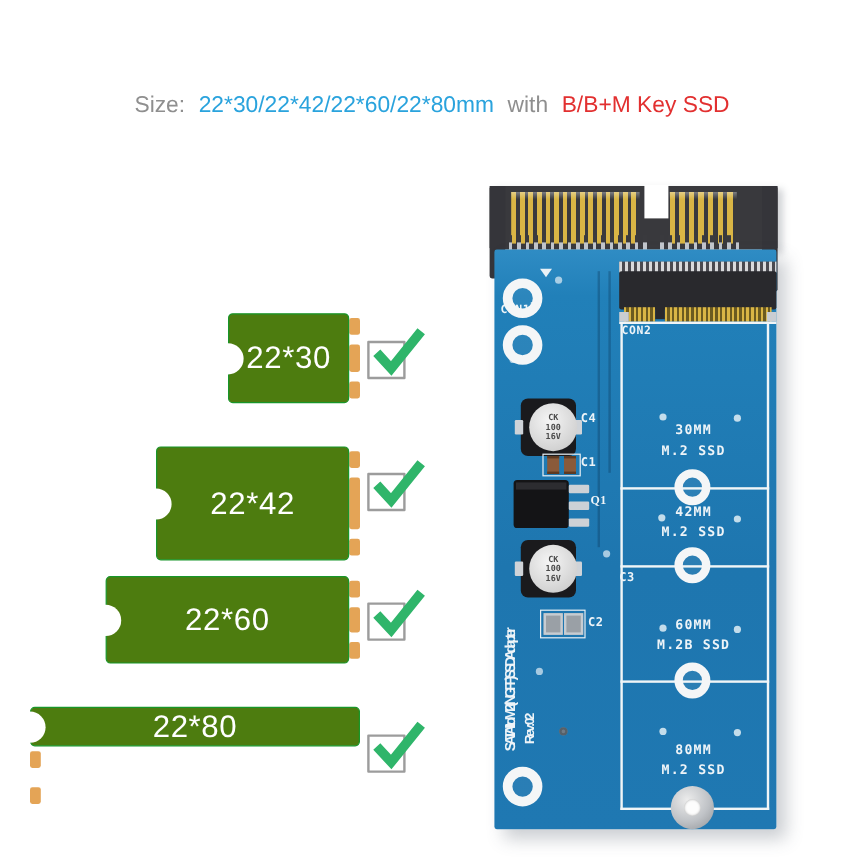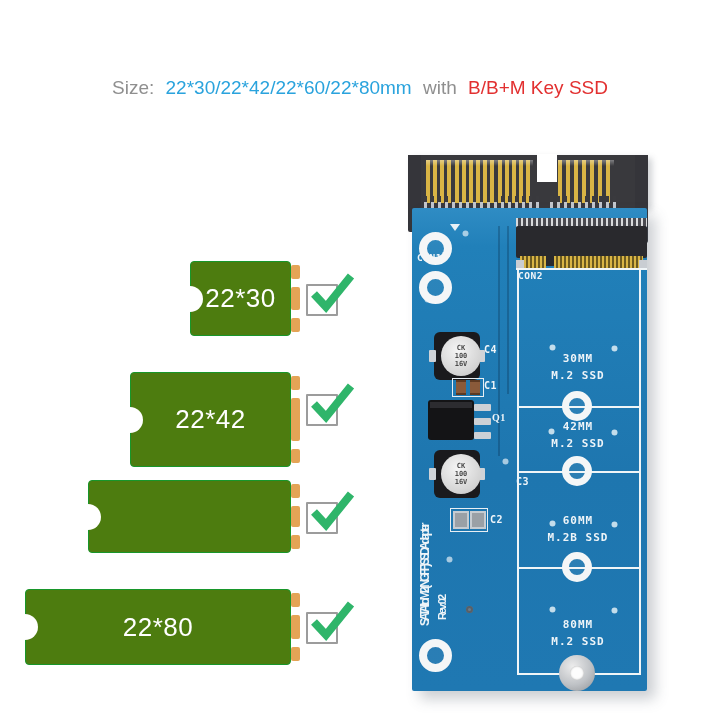--- a/index.html
+++ b/index.html
@@ -191,35 +191,36 @@
     </div>
   </div>
   <div class="checkbox" style="top:394px;">
     <svg width="46" height="42" viewBox="0 0 46 42">
       <path d="M6 23 L18 36 L43 5" stroke="#2fb56a" stroke-width="8" fill="none"></path>
     </svg>
   </div>
 
   <div class="ssd-card" style="left:88px;top:480px;width:212px;height:73px;">
     <div class="card-body">
+      <span class="card-label">22*60</span>
       <div class="notch"></div>
     </div>
     <div class="gold-tab">
       <div class="seg s1"></div>
       <div class="seg s2"></div>
       <div class="seg s3"></div>
     </div>
   </div>
   <div class="checkbox" style="top:502px;">
     <svg width="46" height="42" viewBox="0 0 46 42">
       <path d="M6 23 L18 36 L43 5" stroke="#2fb56a" stroke-width="8" fill="none"></path>
     </svg>
   </div>
 
-  <div class="ssd-card" style="left:25px;top:589px;width:275px;height:76px;">
+  <div class="ssd-card" style="left:25px;top:589px;width:275px;height:76px;flex-direction:column;">
     <div class="card-body">
       <span class="card-label">22*80</span>
       <div class="notch"></div>
     </div>
     <div class="gold-tab">
       <div class="seg s1"></div>
       <div class="seg s2"></div>
       <div class="seg s3"></div>
     </div>
   </div>

